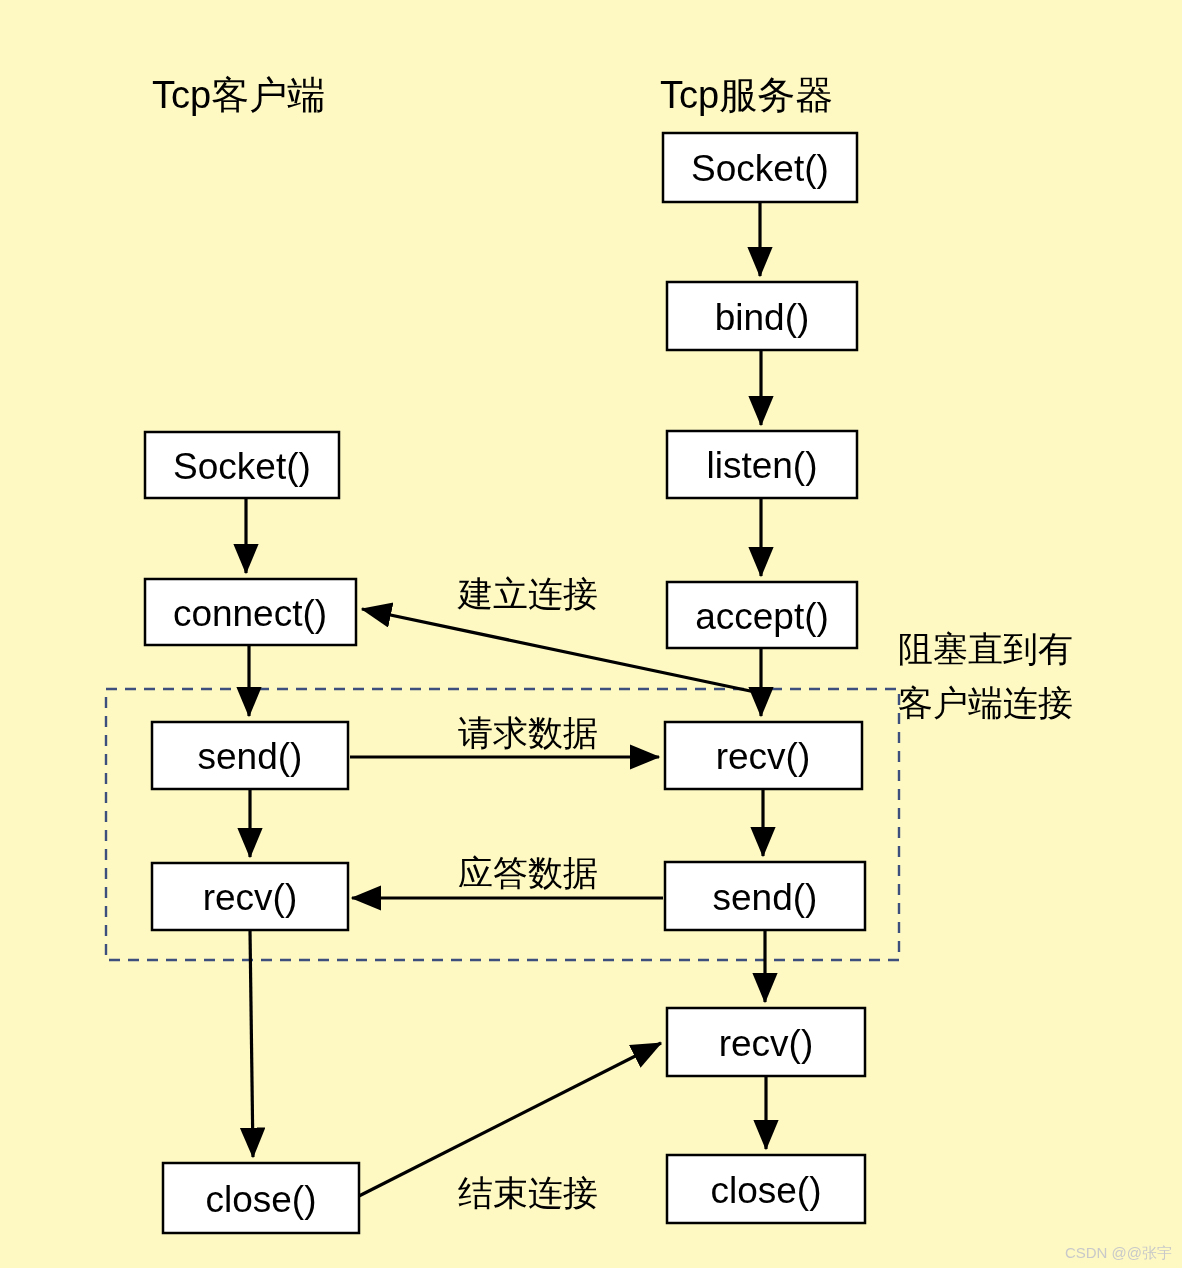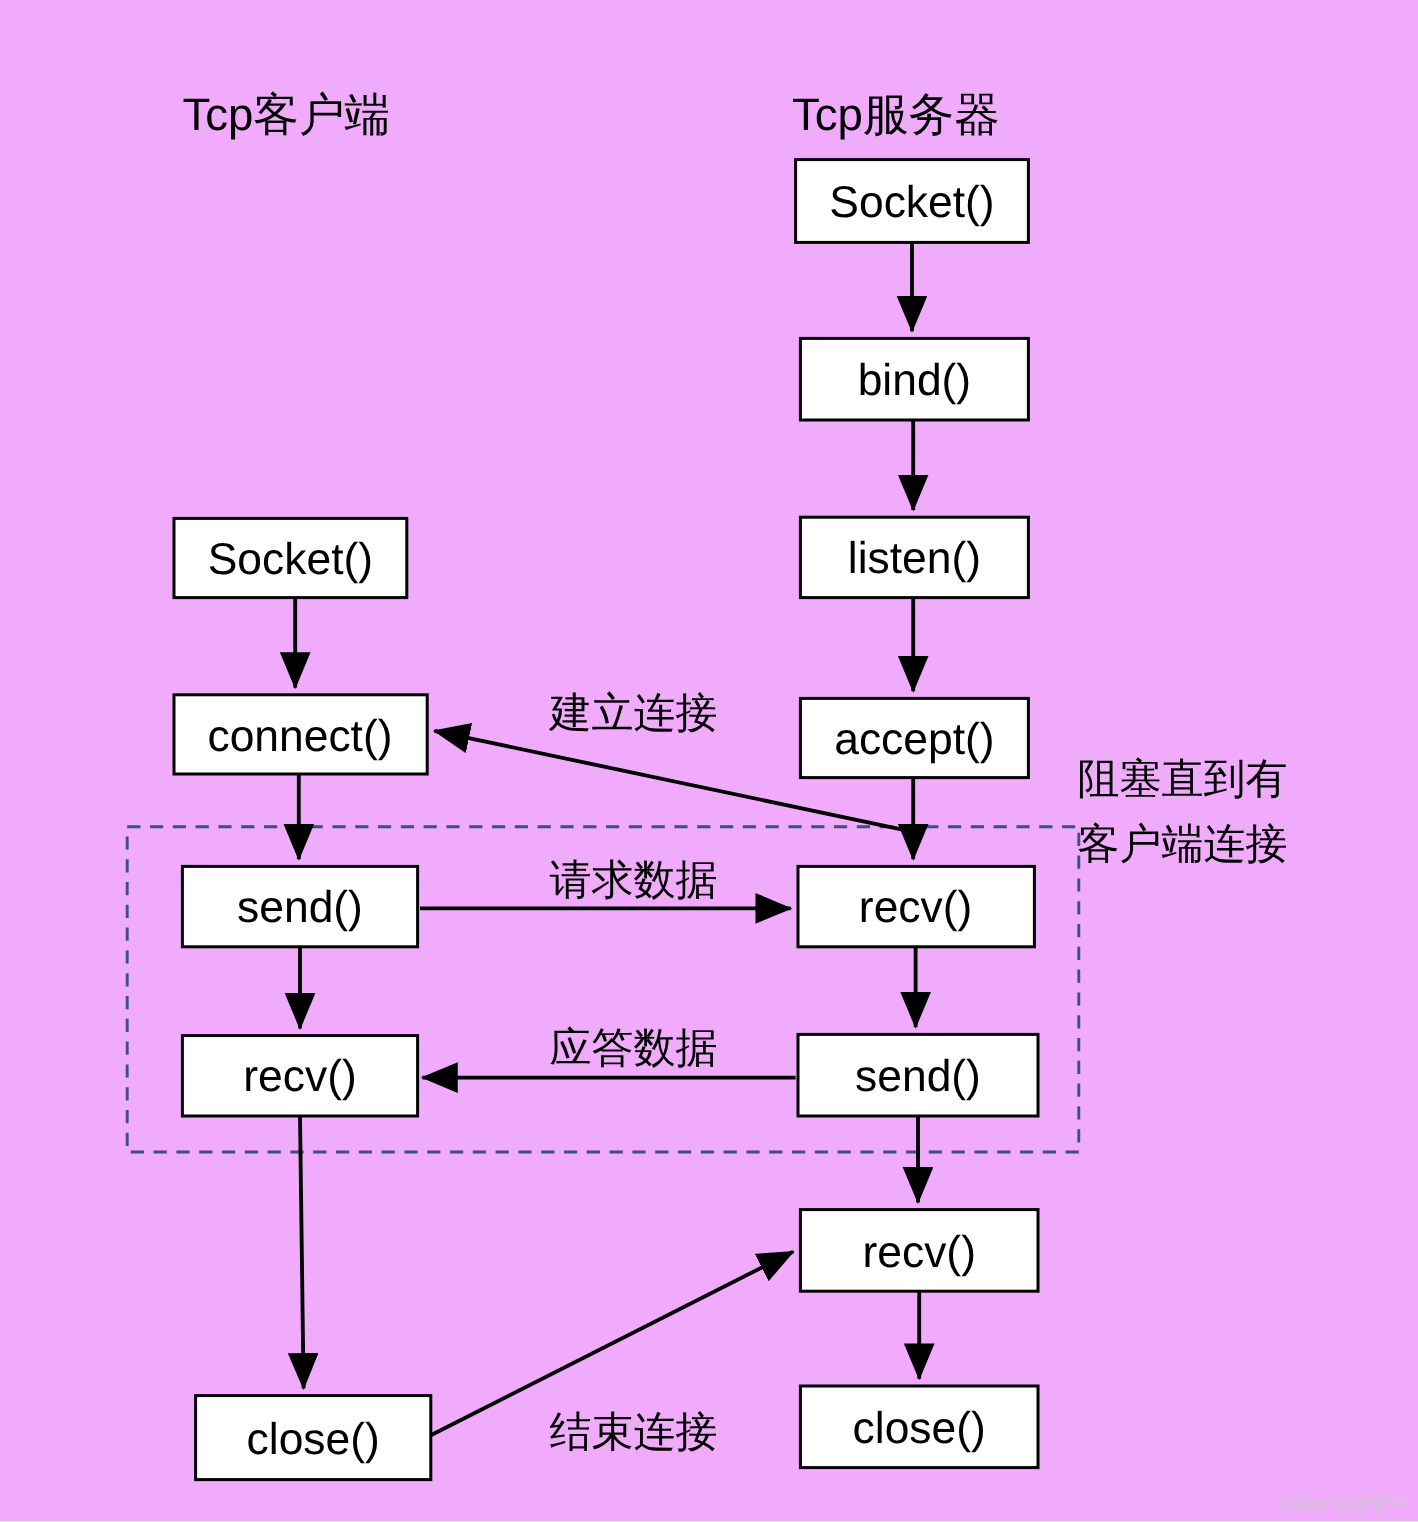--- a/index.html
+++ b/index.html
@@ -8,21 +8,21 @@
     padding: 0;
     background: #ffffff;
   }
   body {
     font-family: "Liberation Sans", "DejaVu Sans", sans-serif;
   }
   #canvas {
     position: relative;
     width: 1182px;
     height: 1268px;
-    background: #f0abfc;
+    background: #fef9c3;
     overflow: hidden;
   }
   svg#diagram {
     position: absolute;
     left: 0;
     top: 0;
     width: 1182px;
     height: 1268px;
   }
   .col-title {

